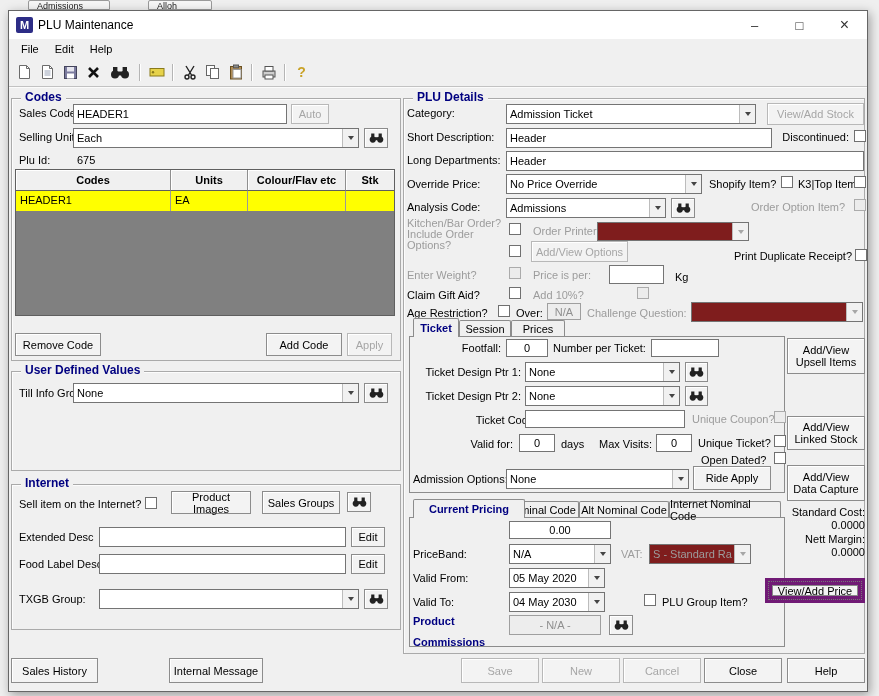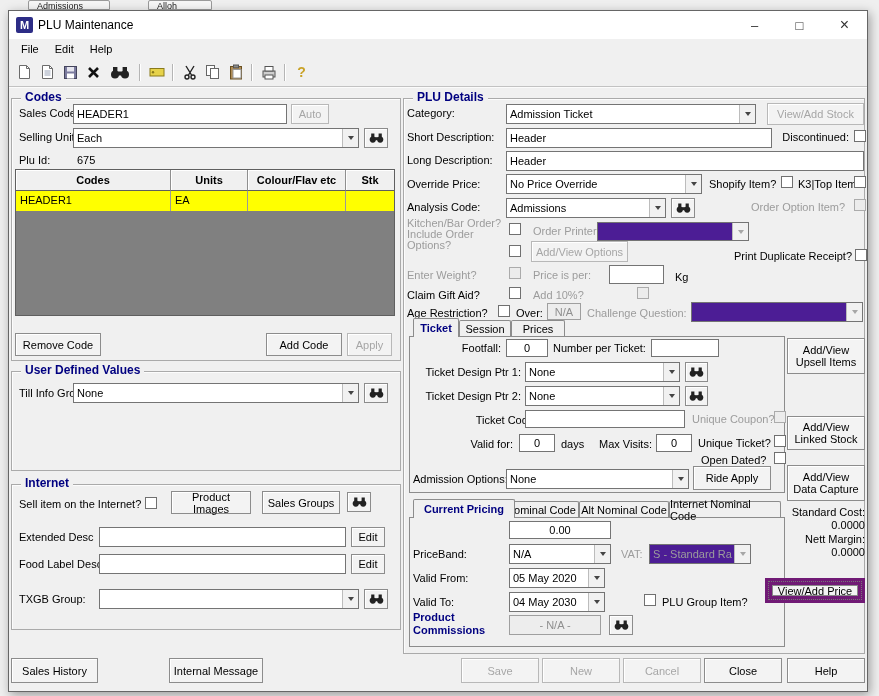--- a/index.html
+++ b/index.html
@@ -24,21 +24,21 @@
 .wrap{white-space:normal;line-height:11px}
 .dis{color:#9c9c9c}
 .r{text-align:right}
 .navy{color:#000080;font-weight:bold}
 .input{position:absolute;background:#fff;border:1px solid #747474;font-family:inherit;font-size:11px;padding:0 3px}
 .inset{position:absolute;background:#ededed;border:1px solid #9f9f9f;color:#8f8f8f;display:flex;align-items:center;justify-content:center;font-size:11px}
 .dd{position:absolute;background:#fff;border:1px solid #747474;display:flex;align-items:stretch;overflow:hidden}
 .dd .v{flex:1;padding:1px 3px;white-space:nowrap;overflow:hidden;align-self:center}
 .dd .ab{width:16px;background:#f1f1f1;border-left:1px solid #bcbcbc;display:flex;align-items:center;justify-content:center}
 .arr{width:0;height:0;border-left:3.5px solid transparent;border-right:3.5px solid transparent;border-top:4px solid #444}
-.ddis{background:#4c1d95;color:#9c9c9c}
+.ddis{background:#7f1d1d;color:#9c9c9c}
 .ddis .arr{border-top-color:#a6a6a6}
 .btn{position:absolute;background:#f3f3f3;border:1px solid #8c8c8c;font-family:inherit;font-size:11px;display:flex;align-items:center;justify-content:center;text-align:center;line-height:12px;padding:1px 2px;box-shadow:inset 1px 1px 0 #fff}
 .bdis{color:#a6a6a6;border-color:#b8b8b8}
 .bfoc{border:7px solid #701a75;box-shadow:inset 0 0 0 1px #888,inset 1px 1px 0 #fff;outline:1px dotted #777;outline-offset:-4px}
 .cb{position:absolute;width:12px;height:12px;background:#fff;border:1px solid #707070}
 .cbdis{background:#ececec;border-color:#ababab}
 .bino{position:absolute;background:#f3f3f3;border:1px solid #8c8c8c;display:flex;align-items:center;justify-content:center;box-shadow:inset 1px 1px 0 #fff}
 .tab{position:absolute;background:#f0f0f0;border:1px solid #8c8c8c;border-bottom:none;border-radius:2px 2px 0 0;display:flex;align-items:center;justify-content:center;z-index:2}
 .tabsel{color:#000080;font-weight:bold;z-index:4}
 .panel{position:absolute;border:1px solid #8c8c8c;background:#f0f0f0}
@@ -276,21 +276,21 @@
           <span class="arr"></span>
         </span>
       </div>
     <button class="btn bdis" style="left:758px;top:92px;width:97px;height:22px">View/Add Stock</button>
 
     <div class="lbl" style="left:398px;top:120px">Short Description:</div>
     <input class="input" style="left: 497px; top: 117px; width: 266px; height: 20px;" value="Header">
     <div class="lbl r" style="left:765px;top:120px;width:75px">Discontinued:</div>
     <div class="cb" style="left:845px;top:119px"></div>
 
-    <div class="lbl" style="left:398px;top:143px">Long Description:</div>
+    <div class="lbl" style="left:398px;top:143px">Long Departments:</div>
     <input class="input" style="left: 497px; top: 140px; width: 358px; height: 20px;" value="Header">
 
     <div class="lbl" style="left:398px;top:167px">Override Price:</div>
     <div class="dd" style="left:497px;top:163px;width:196px;height:20px">
         <span class="v">No Price Override</span>
         <span class="ab">
           <span class="arr"></span>
         </span>
       </div>
     <div class="lbl" style="left:700px;top:167px">Shopify Item?</div>
@@ -419,21 +419,21 @@
         <span class="ab">
           <span class="arr"></span>
         </span>
       </div>
     <button class="btn" style="left:684px;top:455px;width:78px;height:24px">Ride Apply</button>
 
     <button class="btn" style="left:778px;top:327px;width:78px;height:36px">Add/View Upsell Items</button>
     <button class="btn" style="left:778px;top:405px;width:78px;height:34px">Add/View Linked Stock</button>
     <button class="btn" style="left:778px;top:454px;width:78px;height:36px">Add/View Data Capture</button>
 
-    <div class="tab tabsel" style="left:404px;top:488px;width:102px;height:19px">Current Pricing</div>
+    <div class="tab tabsel" style="left:404px;top:488px;width:112px;height:19px">Current Pricing</div>
     <div class="tab" style="left:494px;top:490px;width:76px;height:16px">Nominal Code</div>
     <div class="tab" style="left:570px;top:490px;width:90px;height:16px">Alt Nominal Code</div>
     <div class="tab" style="left:660px;top:490px;width:112px;height:16px">Internet Nominal Code</div>
     <div class="panel" style="left:400px;top:506px;width:376px;height:130px"></div>
 
     <div class="lbl" style="left:404px;top:487px">Current List Price:</div>
     <input class="input" style="left: 500px; top: 510px; width: 102px; height: 18px; text-align: center;" value="0.00">
 
     <div class="lbl" style="left:404px;top:537px">PriceBand:</div>
     <div class="dd" style="left:500px;top:533px;width:102px;height:20px">
@@ -461,21 +461,21 @@
     <div class="lbl" style="left:404px;top:585px">Valid To:</div>
     <div class="dd" style="left:500px;top:581px;width:96px;height:20px">
         <span class="v">04 May 2030</span>
         <span class="ab">
           <span class="arr"></span>
         </span>
       </div>
     <div class="cb" style="left:635px;top:583px"></div>
     <div class="lbl" style="left:653px;top:585px">PLU Group Item?</div>
 
-    <div class="lbl navy wrap" style="left:404px;top:600px;width:82px;line-height:13px">Product Commissions</div>
+    <div class="lbl navy wrap" style="left:404px;top:600px;width:82px;line-height:21px">Product Commissions</div>
     <div class="inset" style="left:500px;top:604px;width:92px;height:20px">- N/A -</div>
     <div class="bino" style="left:600px;top:604px;width:24px;height:20px">
         <svg width="15" height="10" viewBox="0 0 15 10">
           <rect x="2.2" y="0.5" width="3.2" height="4" fill="#222"></rect>
           <rect x="9.6" y="0.5" width="3.2" height="4" fill="#222"></rect>
           <circle cx="3.8" cy="6.6" r="3.1" fill="#222"></circle>
           <circle cx="11.2" cy="6.6" r="3.1" fill="#222"></circle>
           <rect x="5.8" y="4.2" width="3.4" height="3" fill="#222"></rect>
         </svg>
       </div>

